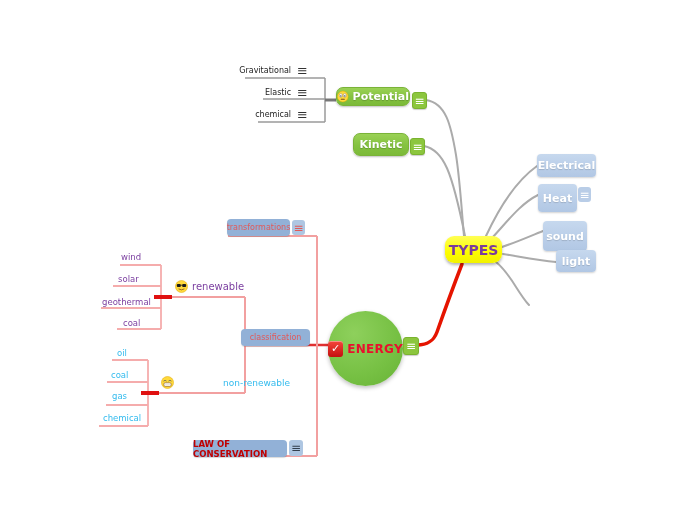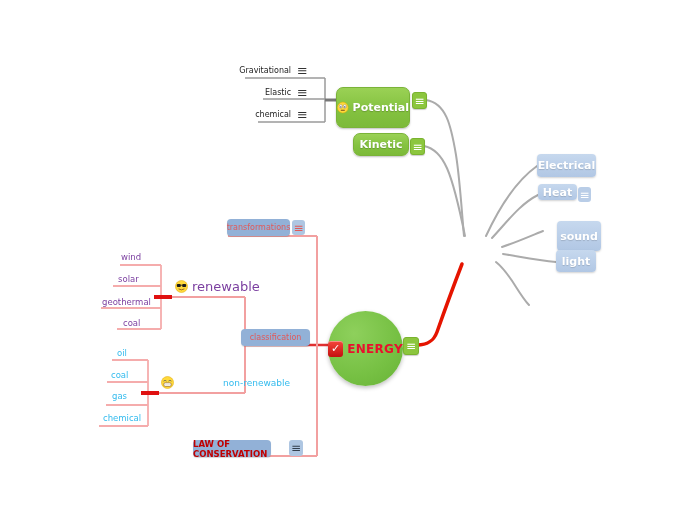--- a/index.html
+++ b/index.html
@@ -32,47 +32,47 @@
   .energy .lbl{color:#e8112d;font-weight:bold;font-size:12px;letter-spacing:.3px;}
   .check{width:16px;height:16px;border-radius:3px;background:linear-gradient(180deg,#f5473b,#c40f0f);
     color:#fff;font-size:11px;font-weight:bold;display:flex;align-items:center;justify-content:center;
     box-shadow:inset 0 1px 0 rgba(255,255,255,.4);}
   .m-energy{left:403px;top:337px;width:14px;height:16px;}
 
   .types{left:445px;top:236px;width:57px;height:27px;border-radius:9px;
     background:linear-gradient(180deg,#ffff55 0%,#fdfd00 60%,#f2f200 100%);
     color:#7a3b9e;font-weight:bold;font-size:14px;box-shadow:0 2px 3px rgba(0,0,0,.3);}
 
-  .potential{left:336px;top:87px;width:74px;height:41px;font-size:11px;gap:4px;}
+  .potential{left:336px;top:87px;width:74px;height:19px;font-size:11px;gap:4px;}
   .m-potential{left:412px;top:92px;width:13px;height:15px;}
   .kinetic{left:353px;top:133px;width:56px;height:23px;font-size:11px;}
   .m-kinetic{left:410px;top:138px;width:13px;height:15px;}
 
   .pchild{position:absolute;display:flex;align-items:center;gap:6px;height:12px;}
   .pchild .t{font-size:8px;color:#222;}
   .pc-grav{top:64px;right:389px;}
   .pc-elastic{top:86px;right:389px;padding-left:8px;}
   .pc-chem{top:108px;right:389px;}
 
   .f-electrical{left:537px;top:154px;width:59px;height:23px;}
-  .f-heat{left:538px;top:184px;width:39px;height:16px;}
+  .f-heat{left:538px;top:184px;width:39px;height:28px;}
   .m-heat{left:578px;top:187px;width:13px;height:15px;}
-  .f-sound{left:557px;top:221px;width:44px;height:30px;}
+  .f-sound{left:543px;top:221px;width:44px;height:30px;}
   .f-light{left:556px;top:250px;width:40px;height:22px;}
   .f-magnetism{left:528px;top:297px;width:68px;height:22px;}
 
   .transformations{left:227px;top:219px;width:63px;height:17px;}
   .m-transformations{left:292px;top:220px;width:13px;height:15px;}
   .classification{left:241px;top:329px;width:69px;height:17px;}
-  .law{left:193px;top:440px;width:78px;height:17px;font-weight:bold;color:#c00000;font-size:8.5px;}
+  .law{left:193px;top:440px;width:94px;height:17px;font-weight:bold;color:#c00000;font-size:8.5px;}
   .m-law{left:289px;top:440px;width:14px;height:16px;}
 
   .catrow{position:absolute;display:flex;align-items:center;gap:4px;height:15px;}
   .renewrow{left:175px;top:279px;}
-  .renewrow .t{font-size:13px;color:#7b3fa0;text-align:right;}
+  .renewrow .t{font-size:10px;color:#7b3fa0;text-align:right;}
   .nonrenewrow{left:161px;top:375px;}
   .nonrenewrow .t{font-size:9px;color:#33bbee;padding-left:45px;}
 
   .leaf{position:absolute;font-size:8.5px;height:11px;line-height:11px;}
   .leaf.purple{color:#7b3fa0;}
   .leaf.cyan{color:#33bbee;}
   .lf-wind{left:121px;top:252px;} .lf-solar{left:118px;top:274px;}
   .lf-geothermal{left:102px;top:297px;} .lf-wood{left:123px;top:318px;}
   .lf-oil{left:117px;top:348px;} .lf-coal{left:111px;top:370px;}
   .lf-gas{left:112px;top:391px;} .lf-nuclear{left:103px;top:413px;}
@@ -133,20 +133,21 @@
       <path d="M 141,393 L 159,393"></path>
     </g>
   </svg>
 
   <div class="node energy">
     <span class="check">✓</span>
     <span class="lbl">ENERGY</span>
   </div>
   <div class="menu green m-energy">≡</div>
 
+  <div class="node types">TYPES</div>
 
   <div class="node green-box potential">
     <svg class="face" viewBox="0 0 20 20">
       <circle cx="10" cy="10" r="9.3" fill="#ffd93b" stroke="#e0a800" stroke-width="0.8"></circle>
       <ellipse cx="6.6" cy="8.2" rx="2.5" ry="3.3" fill="#fff" stroke="#666" stroke-width="0.6"></ellipse>
       <ellipse cx="13.4" cy="8.2" rx="2.5" ry="3.3" fill="#fff" stroke="#666" stroke-width="0.6"></ellipse>
       <circle cx="6.6" cy="9" r="1.2" fill="#333"></circle>
       <circle cx="13.4" cy="9" r="1.2" fill="#333"></circle>
       <rect x="6.3" y="14" width="7.4" height="1.7" rx="0.8" fill="#7a4e1d"></rect>
     </svg>

